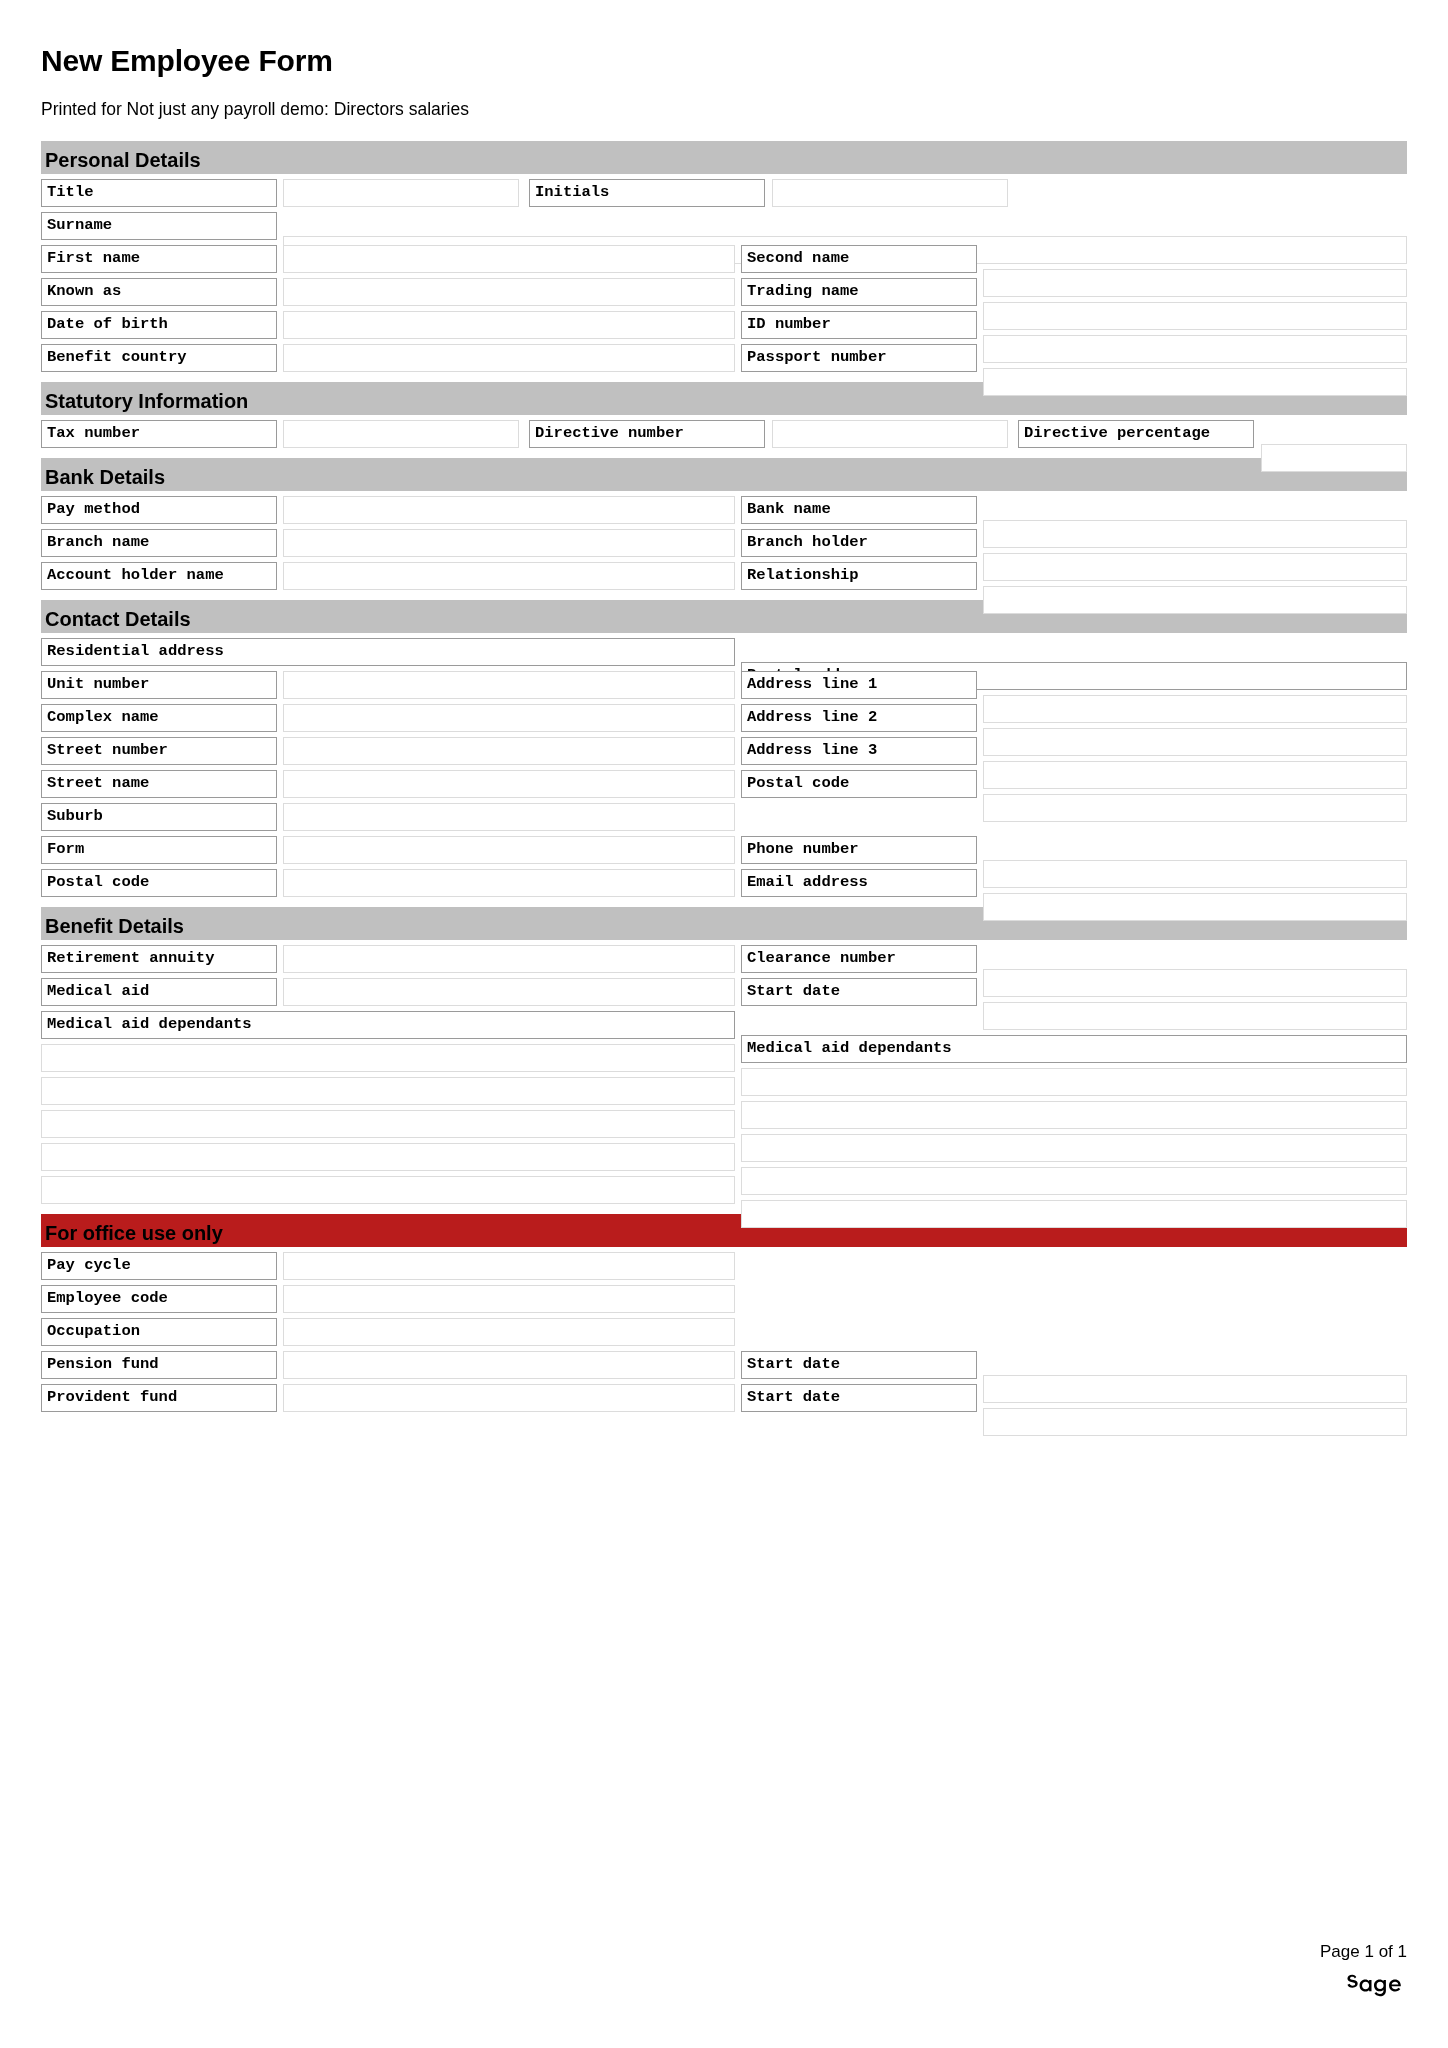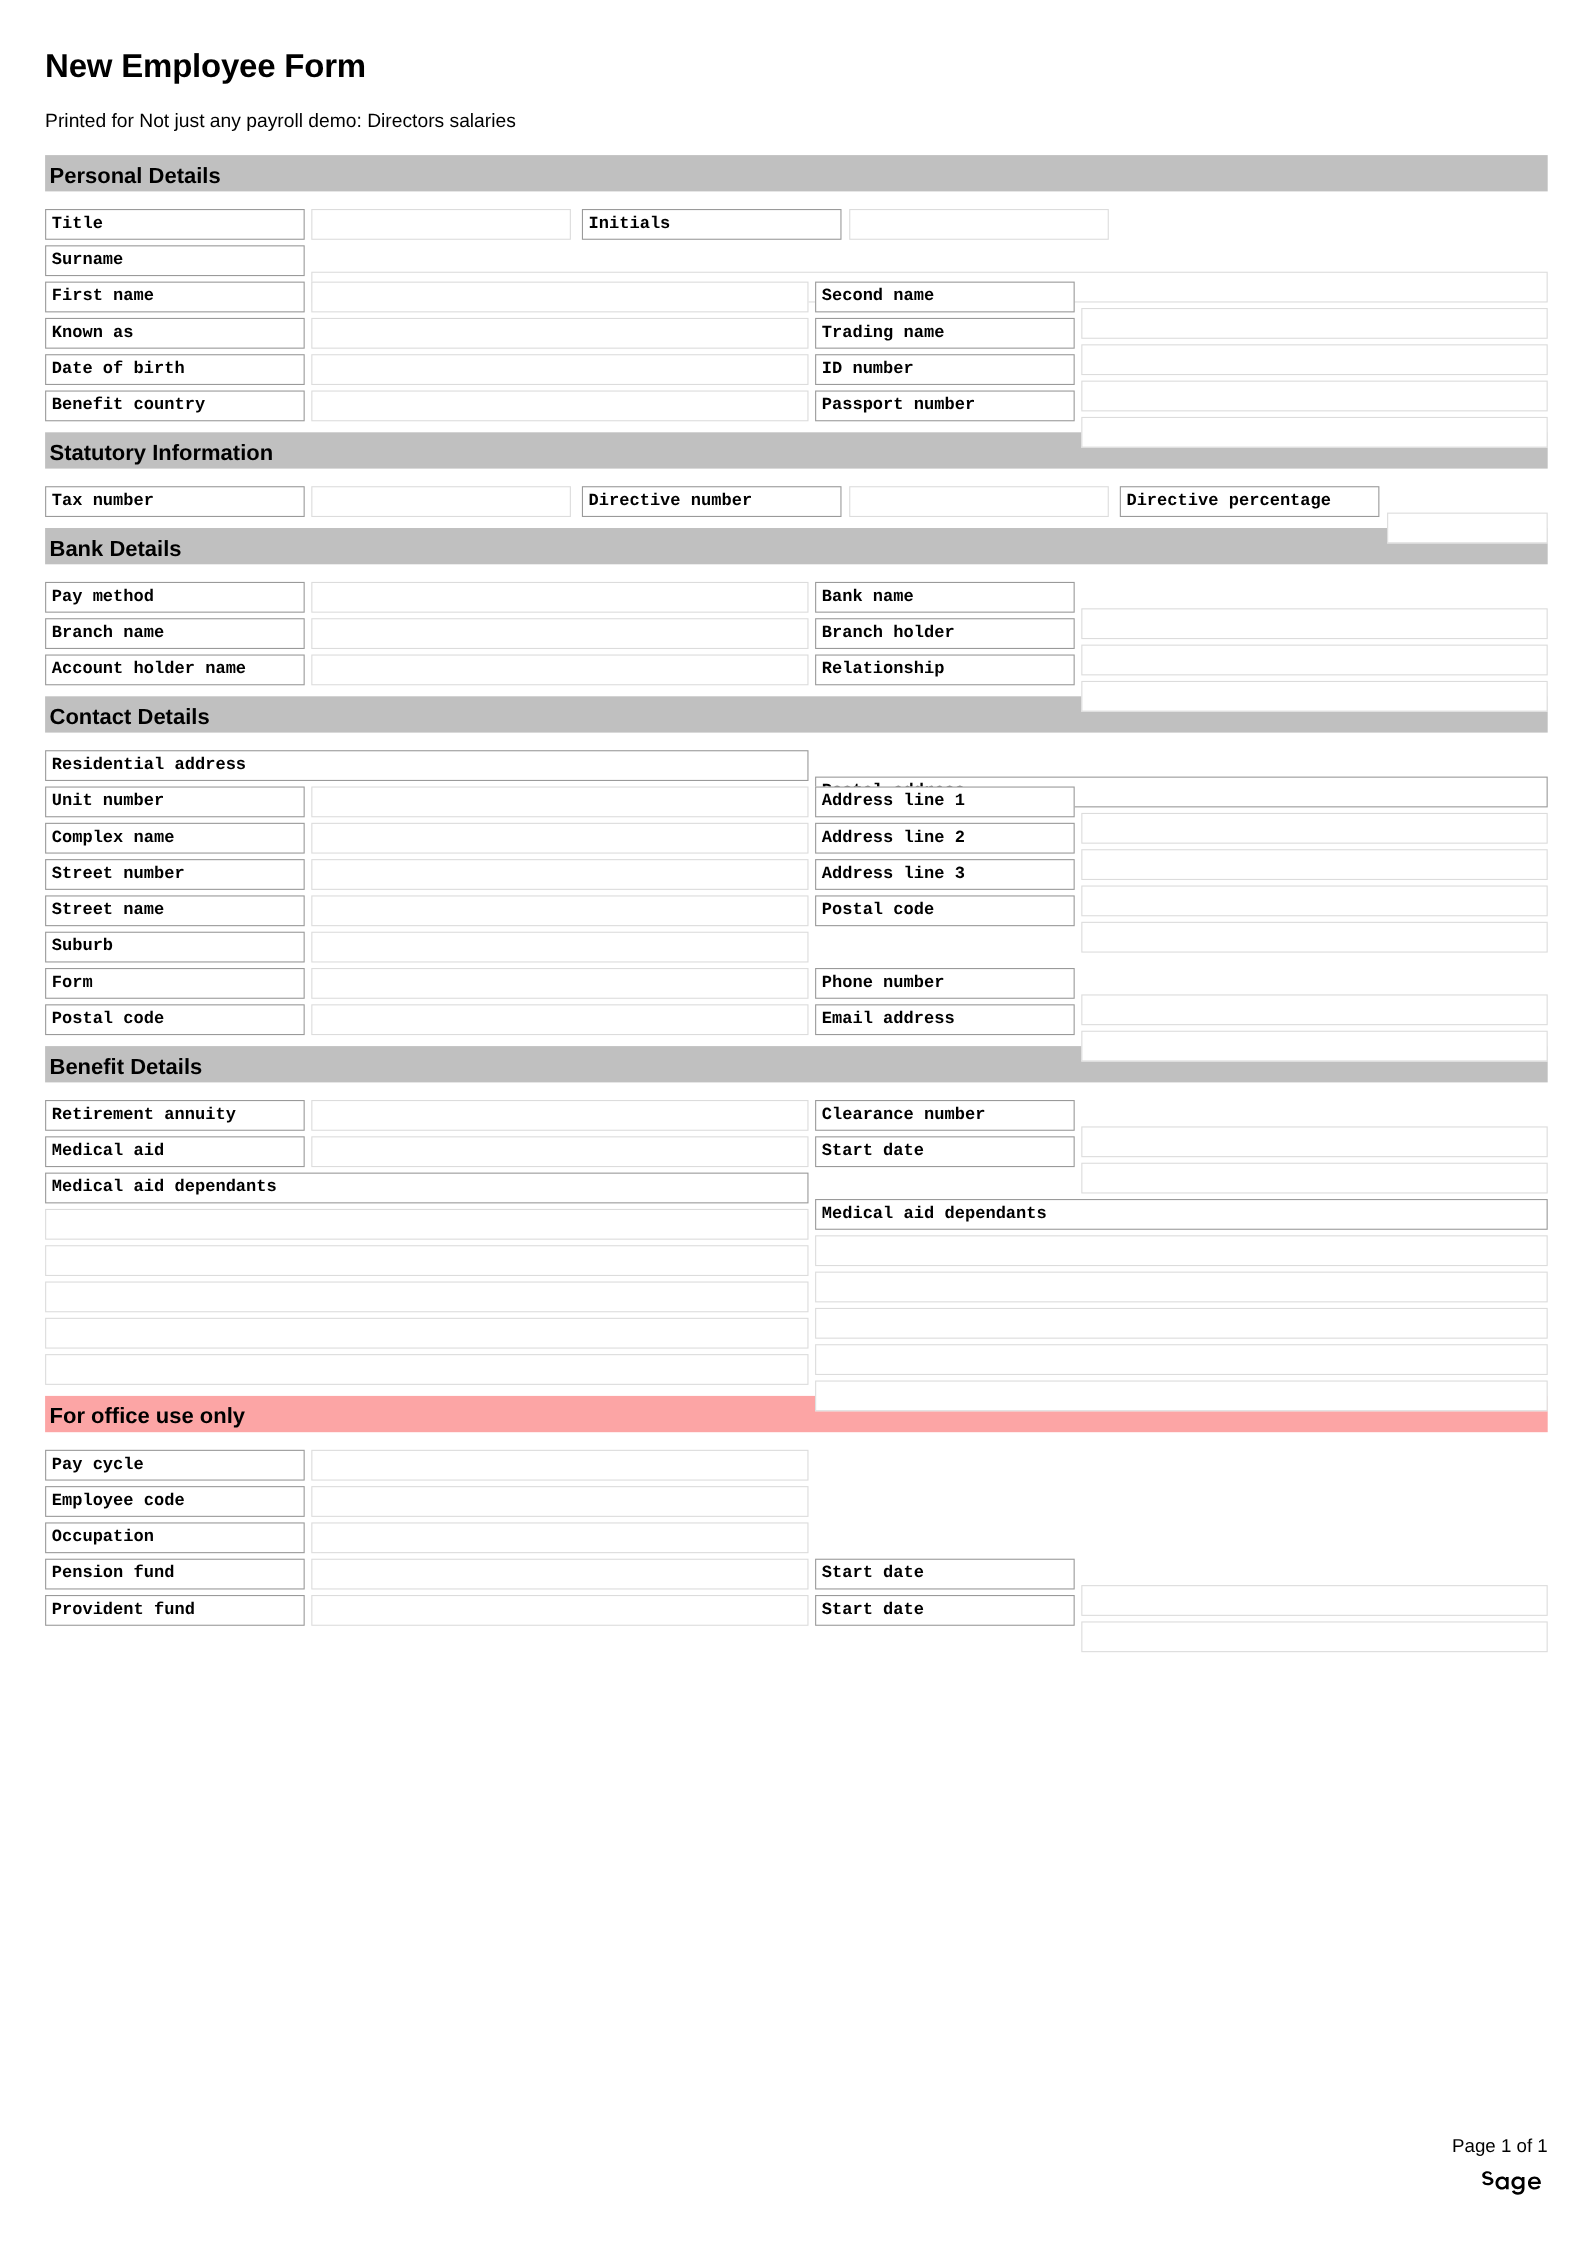--- a/index.html
+++ b/index.html
@@ -45,24 +45,24 @@
 
   
   .section-bar {
     background: #c0c0c0;
     font-size: 20px;
     font-weight: bold;
     line-height: 1;
     padding: 9px 4px 10px 4px;
     box-sizing: border-box;
     height: 33px;
-    margin-bottom: 16px;
+    margin-bottom: 5px;
   }
   .section-bar.dark {
-    background: #fca5a5;
+    background: #b91c1c;
   }
   .section-spacer { height: 5px; }
 
   
   .row {
     display: flex;
     align-items: stretch;
     height: 28px;
     margin-bottom: 5px;
     font-family: Liberation Mono, monospace;

